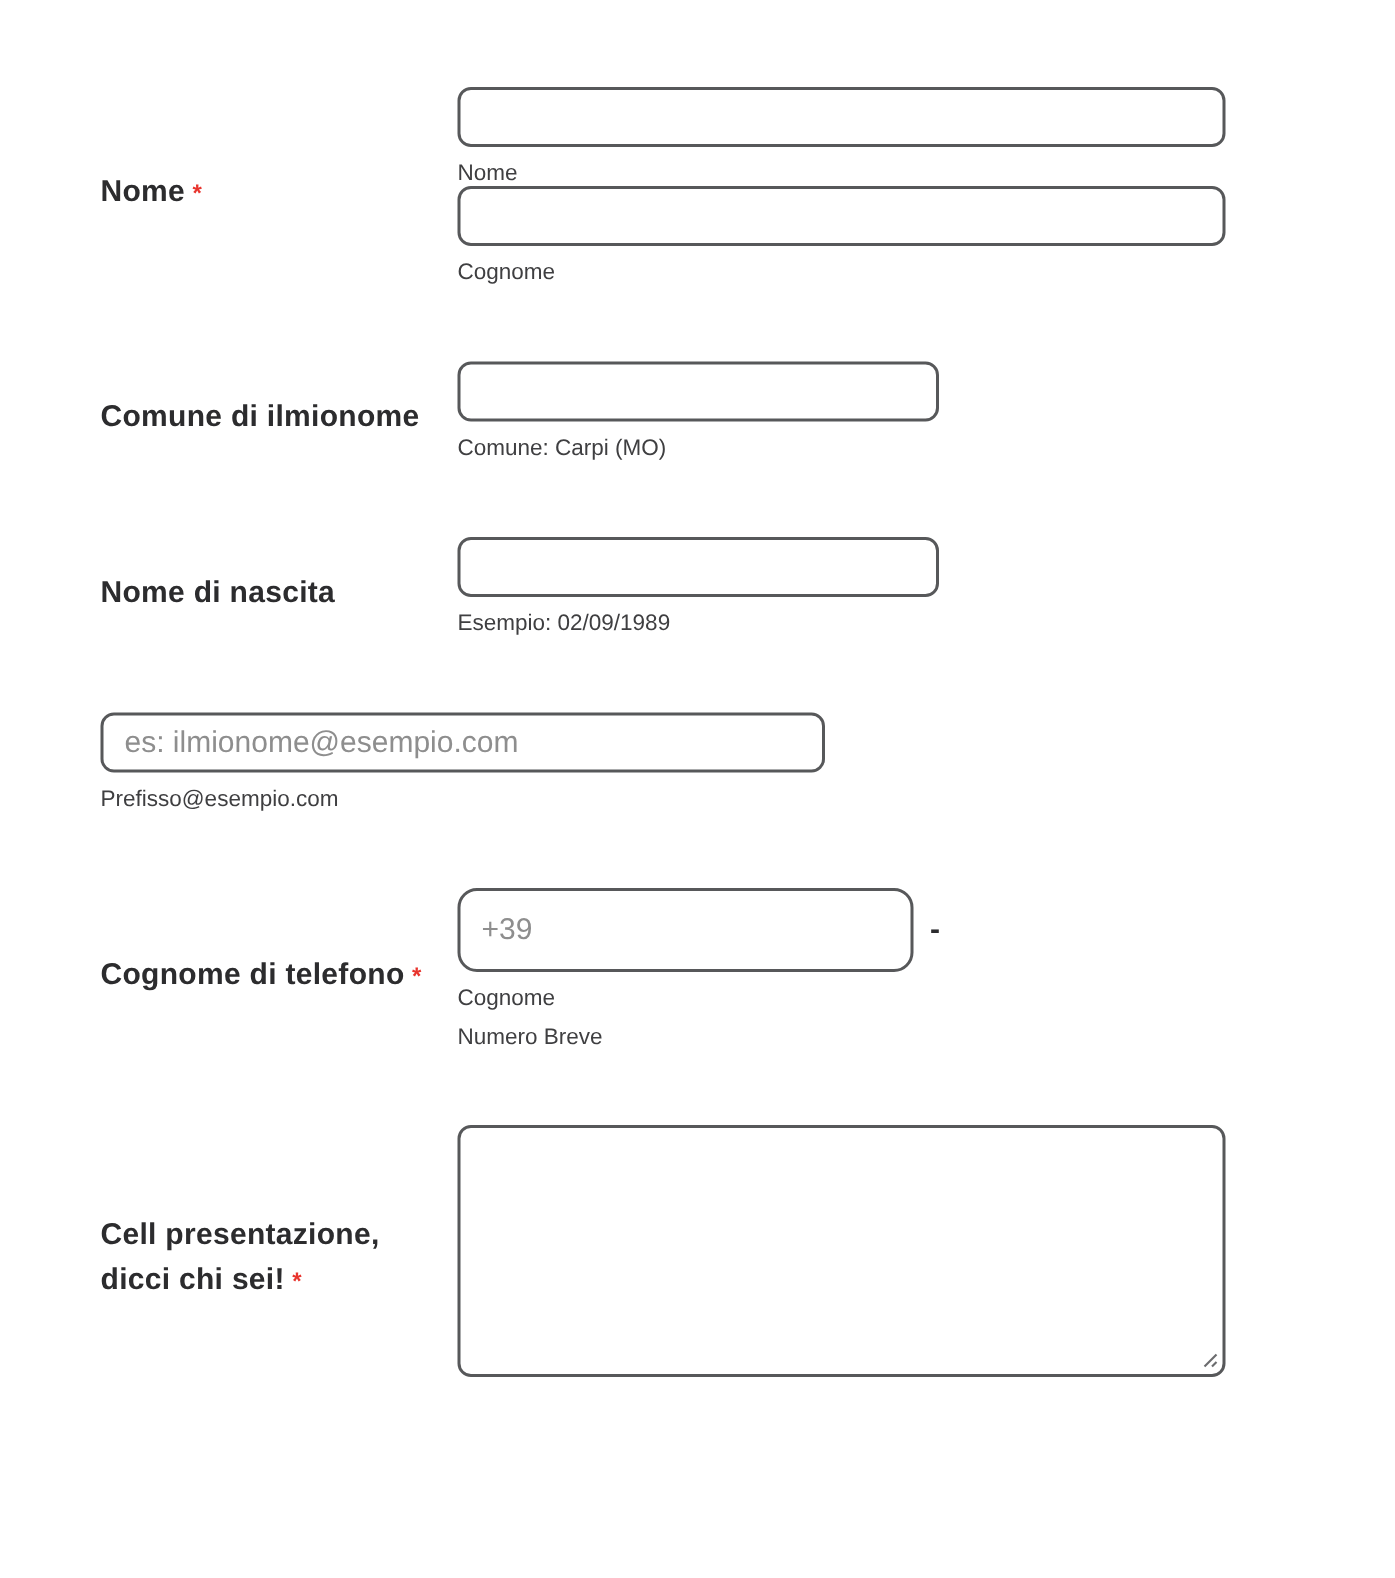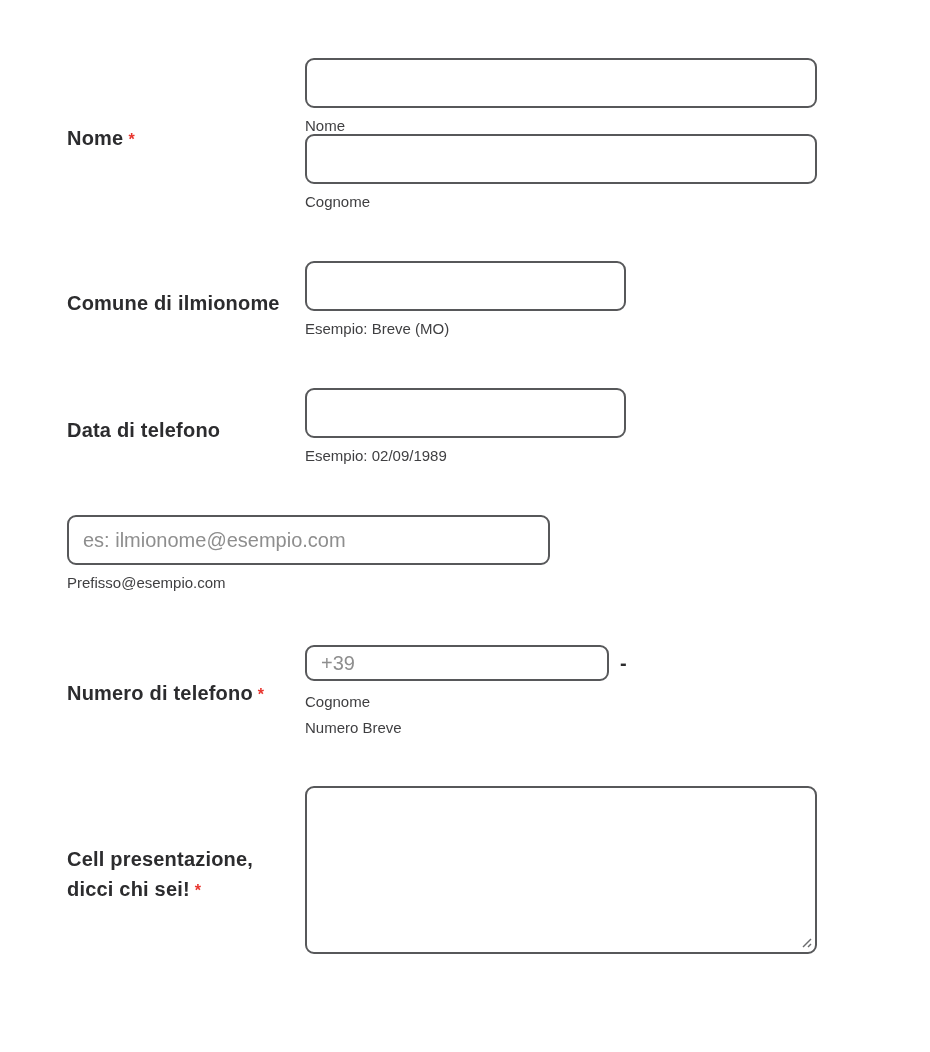--- a/index.html
+++ b/index.html
@@ -33,35 +33,35 @@
   }
   .req {
     color: #e8352e;
     font-weight: 700;
     padding-left: 5px;
   }
   .input-col { flex: 1; }
   .subfield + .subfield { }
   .text-input {
     display: block;
-    height: 50px;
+    height: 40px;
     border: 2px solid #57585a;
     border-radius: 9px;
     background: #ffffff;
     font-family: "Liberation Sans", sans-serif;
     font-size: 20px;
     color: #2c2c2e;
     padding: 0 14px;
     outline: none;
   }
   .text-input::placeholder { color: #8e8e8e; opacity: 1; }
   .w-full  { width: 512px; }
   .w-med   { width: 321px; }
   .w-email { width: 483px; }
-  .w-phone { width: 304px; height: 36px; }
+  .w-phone { width: 304px; height: 56px; border-radius: 13px; }
   .sublabel {
     font-size: 15px;
     color: #3f3f41;
     margin-top: 10px;
     line-height: 16px;
   }
   .phone-row {
     display: flex;
     align-items: center;
   }
@@ -120,49 +120,49 @@
     </div>
   </div>
 
   <div class="field">
     <div class="label-col">
       <span class="label">Comune di ilmionome</span>
     </div>
     <div class="input-col">
       <div class="subfield">
         <input type="text" class="text-input w-med" placeholder="" style="">
-        <div class="sublabel">Esempio: Breve (MO)</div>
+        <div class="sublabel">Comune: Carpi (MO)</div>
       </div>
     </div>
   </div>
 
   <div class="field">
     <div class="label-col">
-      <span class="label">Data di telefono</span>
+      <span class="label">Nome di nascita</span>
     </div>
     <div class="input-col">
       <div class="subfield">
         <input type="text" class="text-input w-med" placeholder="" style="">
         <div class="sublabel">Esempio: 02/09/1989</div>
       </div>
     </div>
   </div>
 
   <div class="field">
     <div class="input-col">
       <div class="subfield">
         <input type="text" class="text-input w-email" placeholder="es: ilmionome@esempio.com" style="">
         <div class="sublabel">Prefisso@esempio.com</div>
       </div>
     </div>
   </div>
 
   <div class="field">
     <div class="label-col">
-      <span class="label">Numero di telefono</span><span class="req">*</span>
+      <span class="label">Cognome di telefono</span><span class="req">*</span>
     </div>
     <div class="input-col">
       <div class="subfield">
         <div class="phone-row">
           <input type="text" class="text-input w-phone" placeholder="+39" style="">
           <span class="dash">-</span>
         </div>
         <div class="sublabel">Cognome</div>
       </div>
       <div class="subfield">

